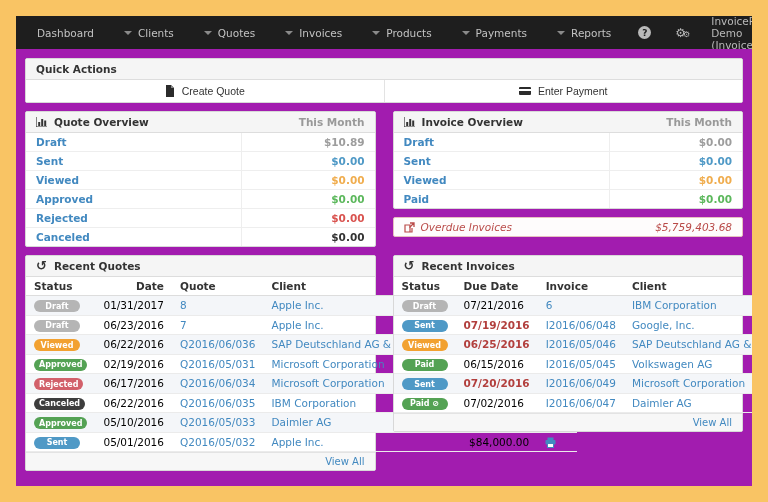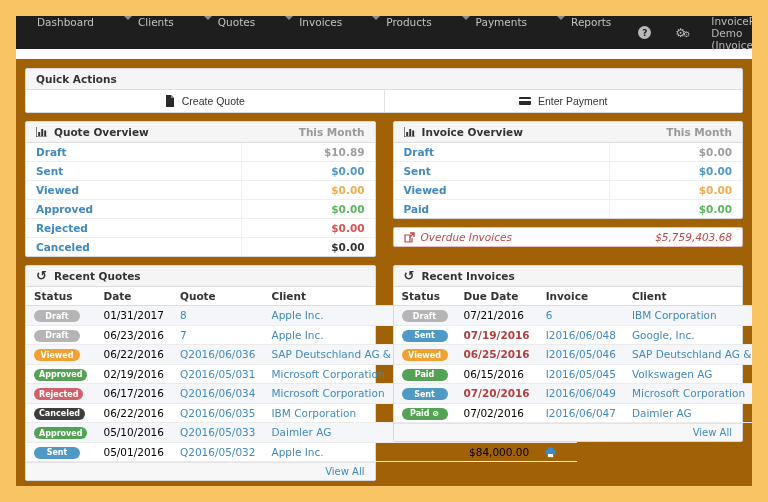--- a/index.html
+++ b/index.html
@@ -4,29 +4,29 @@
 <style>
   * { margin:0; padding:0; box-sizing:border-box; }
   html,body { width:768px; height:502px; }
   body { font-family:"DejaVu Sans","Liberation Sans",sans-serif; background:#f9c464; }
   .frame { width:768px; height:502px; padding:16px; }
   .app { width:736px; height:470px; background:#fdfdfd; display:flex; flex-direction:column; overflow:hidden; }
 
   
   .navbar { height:33px; background:#1e1e1e; display:flex; align-items:stretch; flex-shrink:0; }
   .nav-left { display:flex; align-items:stretch; padding-left:6px; }
-  .nav-item { display:flex; gap:6px; padding:0 15px; font-size:10.5px; color:#c2c2c2; cursor:pointer; }
+  .nav-item { display:flex; align-items:center; gap:6px; padding:0 15px; font-size:10.5px; color:#c2c2c2; cursor:pointer; }
   .caret { width:0; height:0; border-left:4px solid transparent; border-right:4px solid transparent; border-top:4px solid #8a8a8a; display:inline-block; }
   .nav-right { margin-left:auto; display:flex; align-items:center; padding-right:12px; }
   .nav-icon { color:#b9b9b9; font-size:12px; padding:0 12px; cursor:pointer; display:flex; align-items:center; }
   .help-circle { width:13px; height:13px; border-radius:50%; background:#b9b9b9; color:#1e1e1e; font-size:9px; font-weight:bold; display:flex; align-items:center; justify-content:center; }
   .nav-user { color:#b9b9b9; font-size:10.5px; padding:0 12px; cursor:pointer; }
 
   
-  .content { flex:1; padding:9px; background:#a16207;margin-top:10px; }
+  .content { flex:1; padding:9px; background:#a21caf; }
   .panel { border:1px solid #d8d8d8; background:#fff; border-radius:2px; }
   .panel-heading { background:#f5f5f5; border-bottom:1px solid #ddd; padding:4px 10px; font-size:10.5px; font-weight:bold; color:#333; display:flex; align-items:center; gap:7px; }
   .panel-heading .right { margin-left:auto; font-weight:bold; color:#999; }
 
   
   .qa-body { display:flex; }
   .qa-btn { flex:1; display:flex; align-items:center; justify-content:center; gap:7px; padding:5px 0; font-size:10.5px; color:#333; background:#fff; border:none; border-right:1px solid #e3e3e3; cursor:pointer; }
   .qa-btn:last-child { border-right:none;text-align:right; }
 
   .two-col { display:flex; gap:17px; margin-top:8px; align-items:flex-start; }
@@ -219,21 +219,21 @@
         <div class="col">
           <div class="panel">
             <div class="panel-heading">
               <span class="hist-icon">↺</span>
               <span>Recent Quotes</span>
             </div>
             <table>
               <thead>
                   <tr id="rq-head">
                     <th style="width: 58px;">Status</th>
-                    <th style="width: 64px;">Date</th>
+                    <th style="width: 64px; text-align: right;">Date</th>
                     <th style="width: 72px;">Quote</th>
                     <th>Client</th>
                     <th class="num">Balance</th>
                     <th style="width: 22px;">PDF</th>
                   </tr>
                 </thead>
               <tbody id="rq-body">
                   <tr>
                     <td><span class="badge" style="background: rgb(181, 181, 181);">Draft</span></td>
                     <td>01/31/2017</td>

